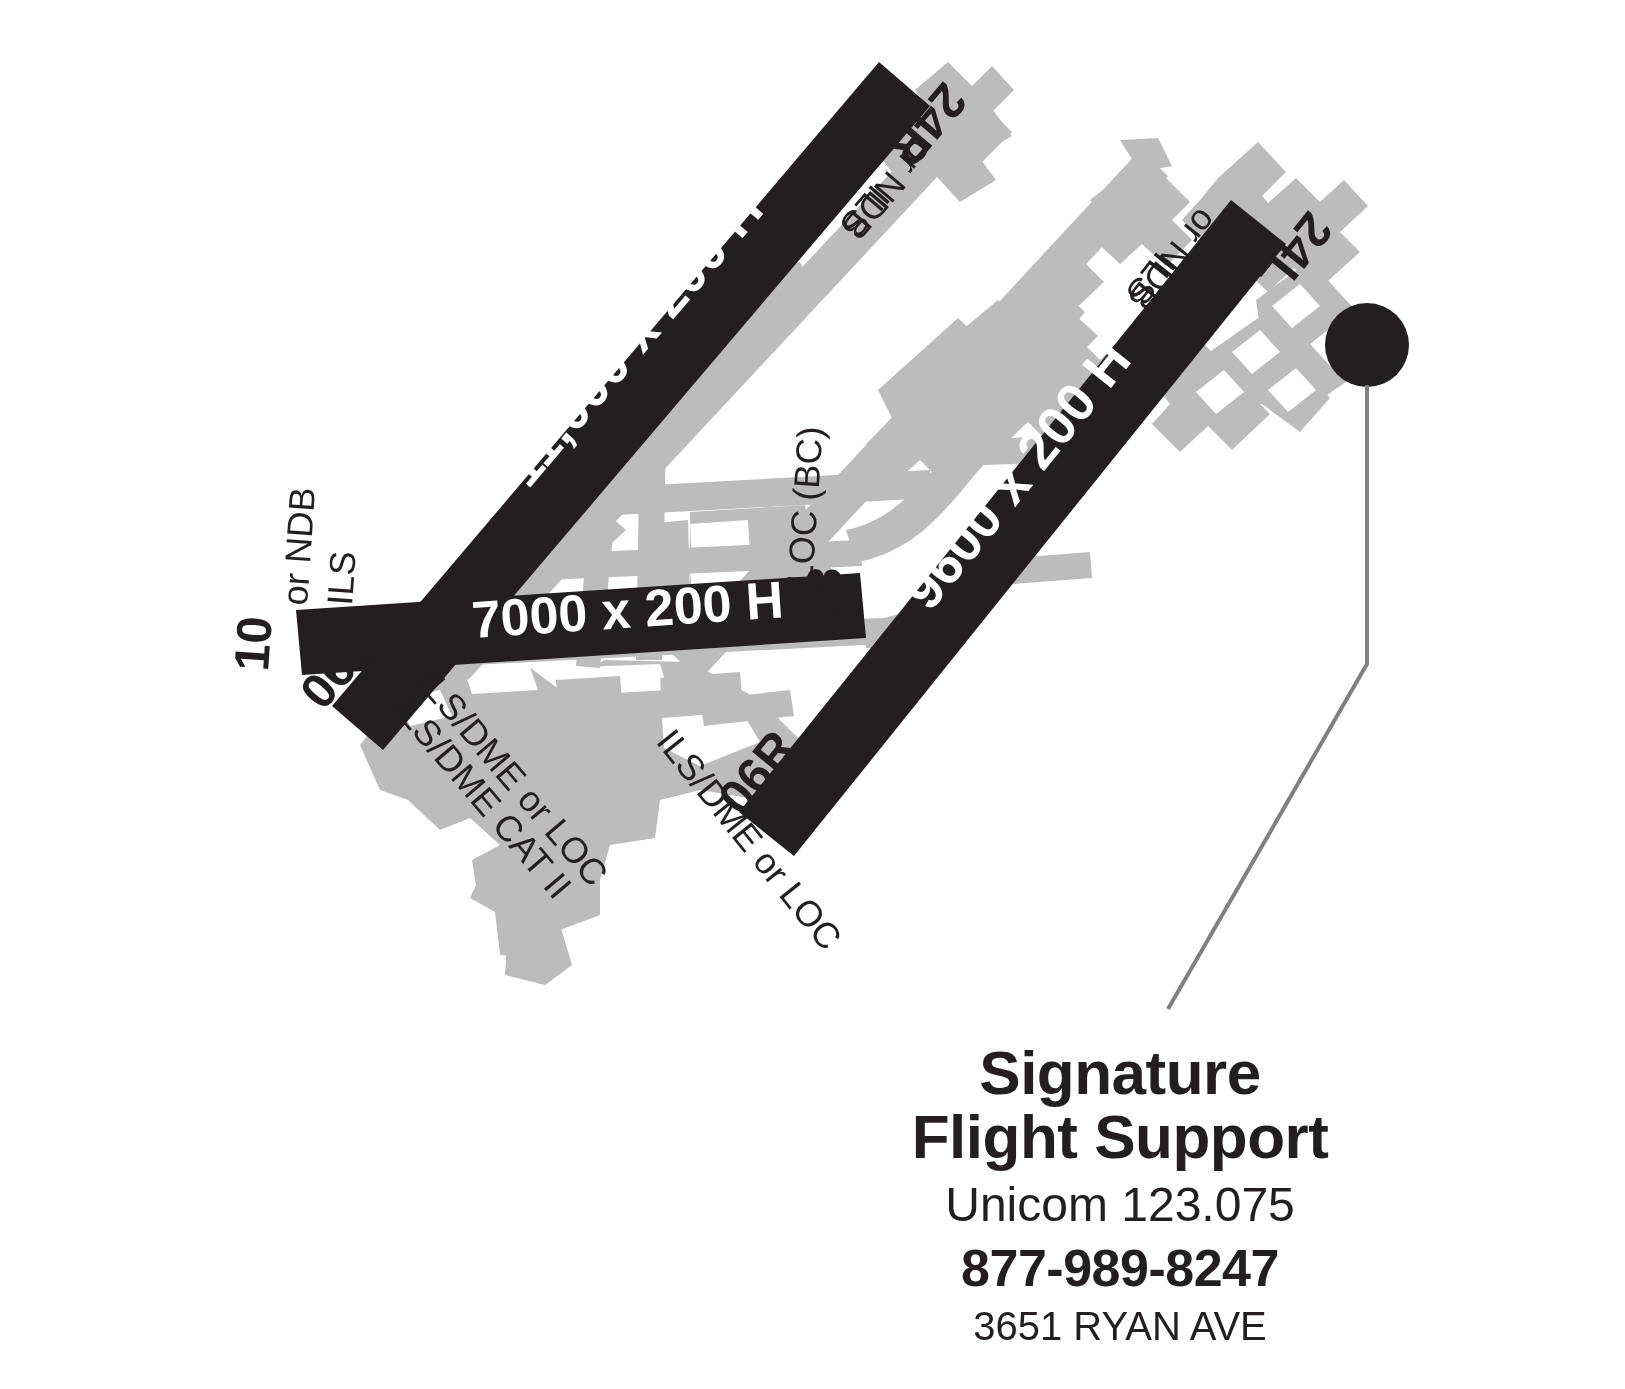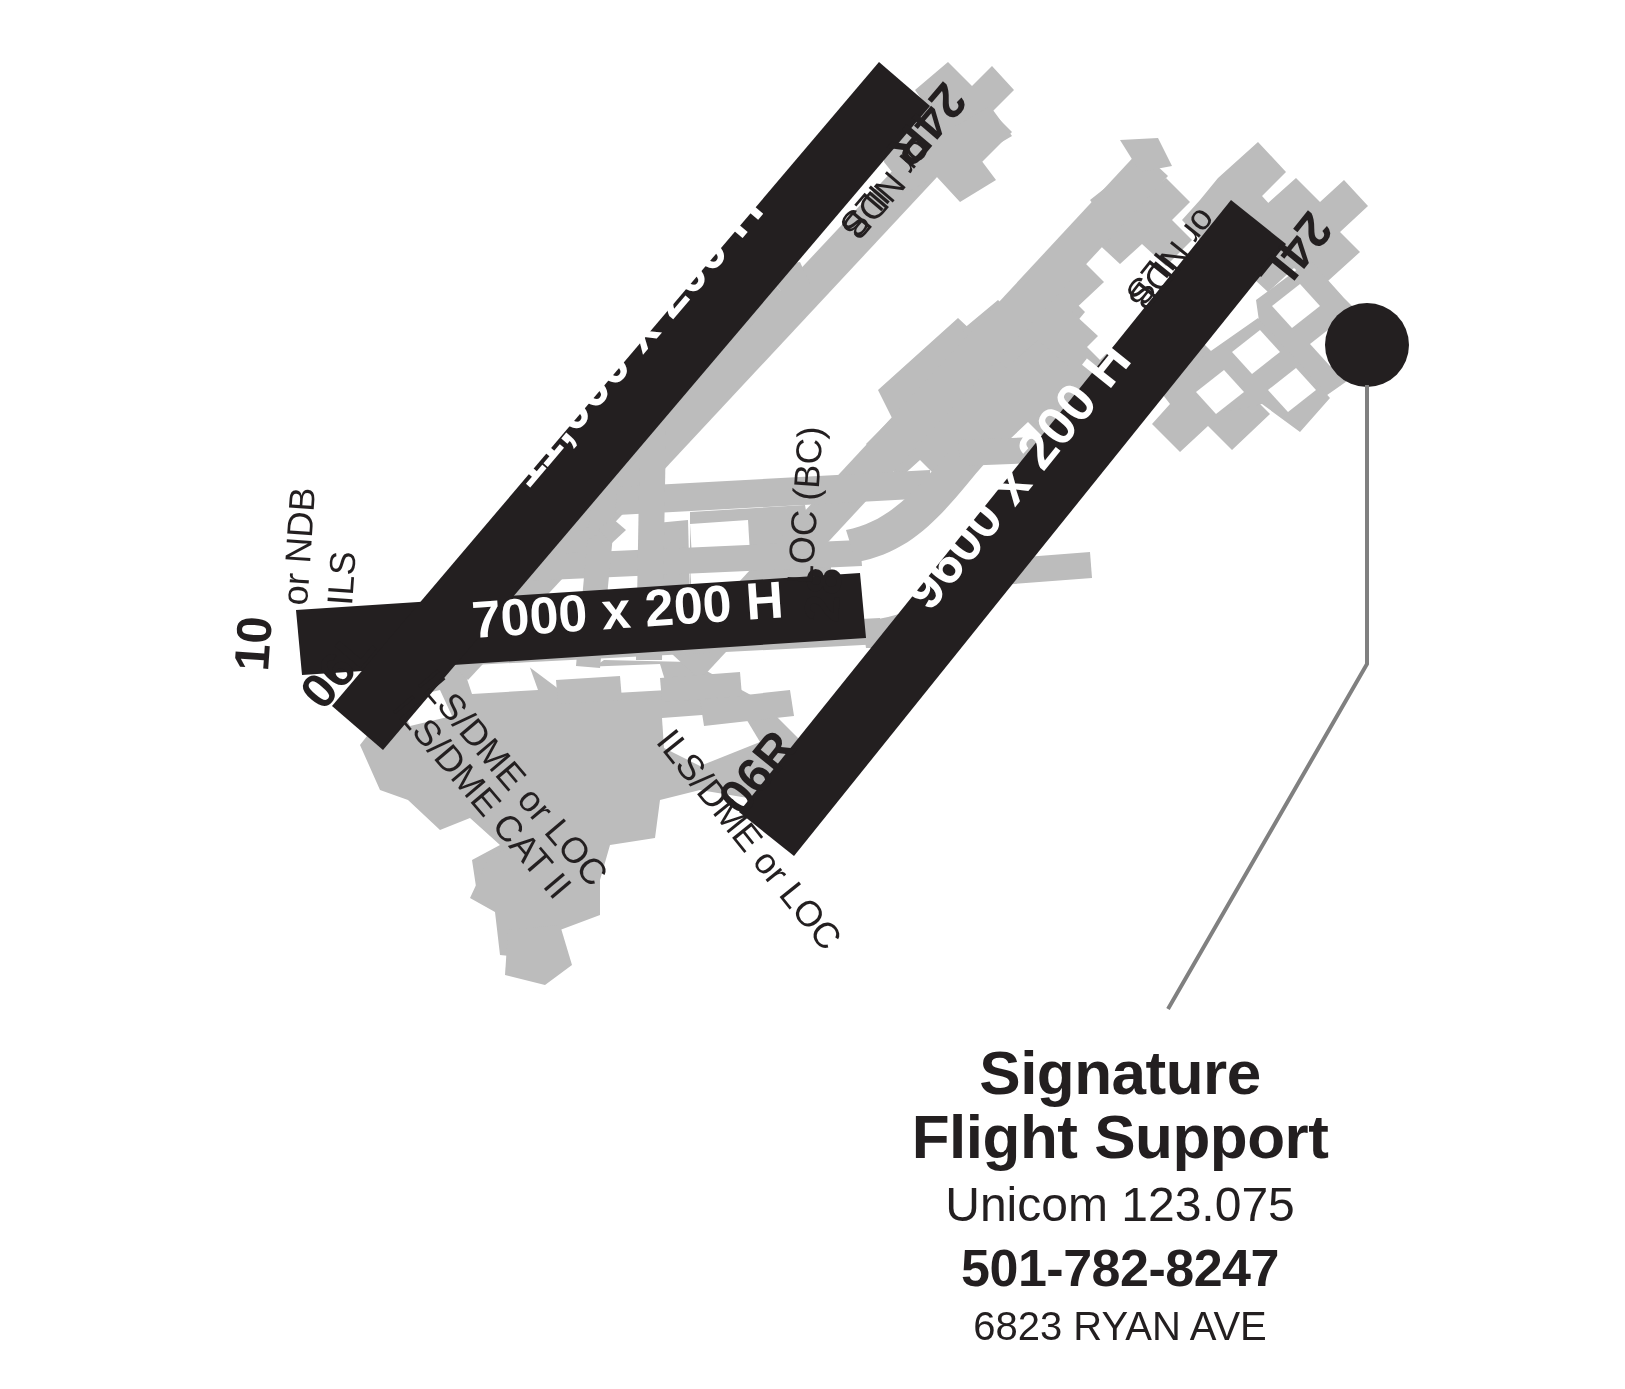--- a/index.html
+++ b/index.html
@@ -220,17 +220,17 @@
       <text class="nav-lbl" font-size="36" transform="translate(812,585) rotate(-86)">LOC (BC)</text>
     </g>
   </svg>
 
   <div id="fbo-block">
     <div id="fbo-name">
       <span class="l1">Signature</span>
       <span class="l2">Flight Support</span>
     </div>
     <div id="fbo-unicom">Unicom 123.075</div>
-    <div id="fbo-phone">501-782-8247</div>
-    <div id="fbo-addr1">6823 RYAN AVE</div>
+    <div id="fbo-phone">877-989-8247</div>
+    <div id="fbo-addr1">3651 RYAN AVE</div>
   </div>
 
 </div>
 
 </body></html>

